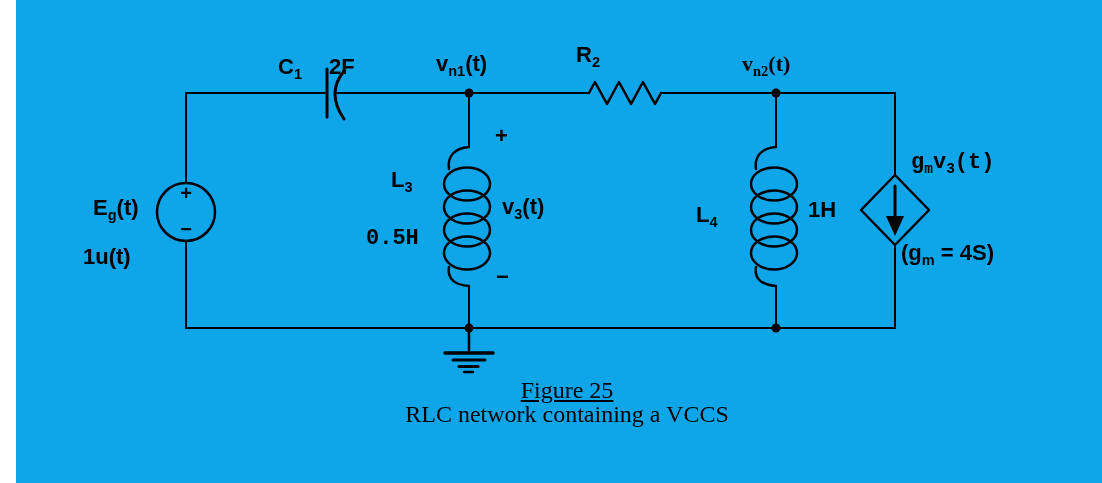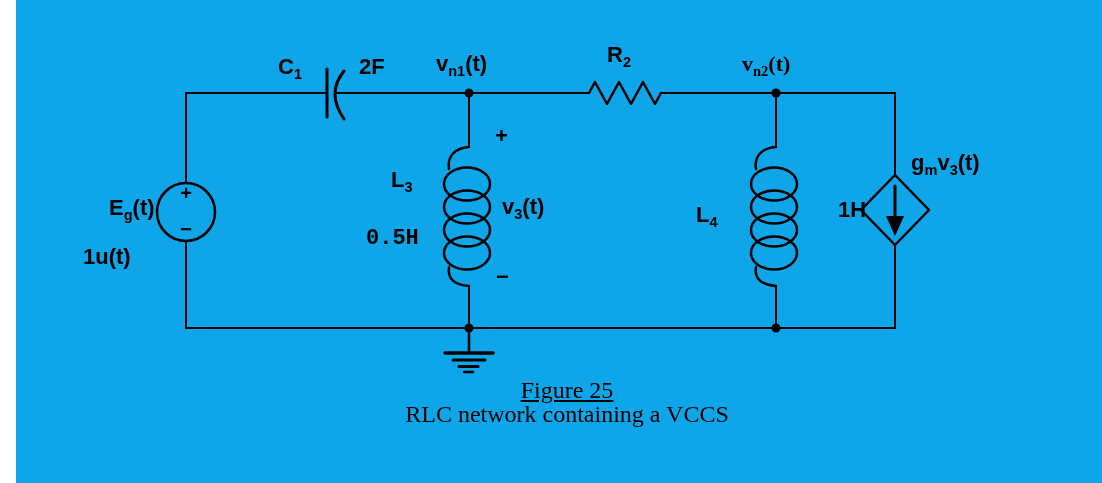--- a/index.html
+++ b/index.html
@@ -117,41 +117,42 @@
     <g fill="#000000" stroke="none">
       <polygon points="879,236 870,216 888,216"></polygon>
       <circle cx="453" cy="93" r="4.5"></circle>
       <circle cx="760" cy="93" r="4.5"></circle>
       <circle cx="453" cy="328" r="4.5"></circle>
       <circle cx="760" cy="328" r="4.5"></circle>
     </g>
   </svg>
 
   <div class="lbl" style="left:262px; top:55px;"><span>C</span><span class="sub">1</span></div>
-  <div class="lbl" style="left:343px; top:55px;"><span>2F</span></div>
+  <div class="lbl" style="left:313px; top:55px;"><span>2F</span></div>
 
   <div class="lbl" style="left:420px; top:52px;"><span>v</span><span class="sub">n1</span><span>(t)</span></div>
 
-  <div class="lbl" style="left:591px; top:43px;"><span>R</span><span class="sub">2</span></div>
+  <div class="lbl" style="left:560px; top:43px;"><span>R</span><span class="sub">2</span></div>
 
   <div class="lbl" style="left:726px; top:52px;font-family:Liberation Serif, serif;"><span>v</span><span class="sub">n2</span><span>(t)</span></div>
 
-  <div class="lbl" style="left:93px; top:196px;"><span>E</span><span class="sub">g</span><span>(t)</span></div>
+  <div class="lbl" style="left:77px; top:196px;"><span>E</span><span class="sub">g</span><span>(t)</span></div>
   <div class="lbl" style="left:67px; top:245px;text-align:right;"><span>1u(t)</span></div>
   <div class="lbl sign center-x" style="left:170px; top:182px;"><span>+</span></div>
   <div class="lbl sign center-x" style="left:170px; top:218px;"><span>−</span></div>
 
   <div class="lbl" style="left:375px; top:168px;"><span>L</span><span class="sub">3</span></div>
   <div class="lbl" style="left:350px; top:227px;font-family:Liberation Mono, monospace;"><span>0.5H</span></div>
 
   <div class="lbl" style="left:479px; top:124px;"><span>+</span></div>
   <div class="lbl" style="left:486px; top:195px;text-align:right;"><span>v</span><span class="sub">3</span><span>(t)</span></div>
   <div class="lbl" style="left:480px; top:265px;"><span>−</span></div>
 
   <div class="lbl" style="left:680px; top:203px;"><span>L</span><span class="sub">4</span></div>
-  <div class="lbl" style="left:822px; top:198px;"><span>1H</span></div>
+  <div class="lbl" style="left:792px; top:198px;"><span>1H</span></div>
 
-  <div class="lbl" style="left:895px; top:151px;"><span>g</span><span class="sub">m</span><span>v</span><span class="sub">3</span><span>(t)</span></div>
+  <div class="lbl" style="left:895px; top:151px;font-family:Liberation Mono, monospace;"><span>g</span><span class="sub">m</span><span>v</span><span class="sub">3</span><span>(t)</span></div>
+  <div class="lbl" style="left:885px; top:241px;"><span>(g</span><span class="sub">m</span><span> = 4S)</span></div>
 
   <div class="caption title"><span>Figure 25</span></div>
   <div class="caption subtitle"><span>RLC network containing a VCCS</span></div>
 
 </div>
 
 </body></html>

